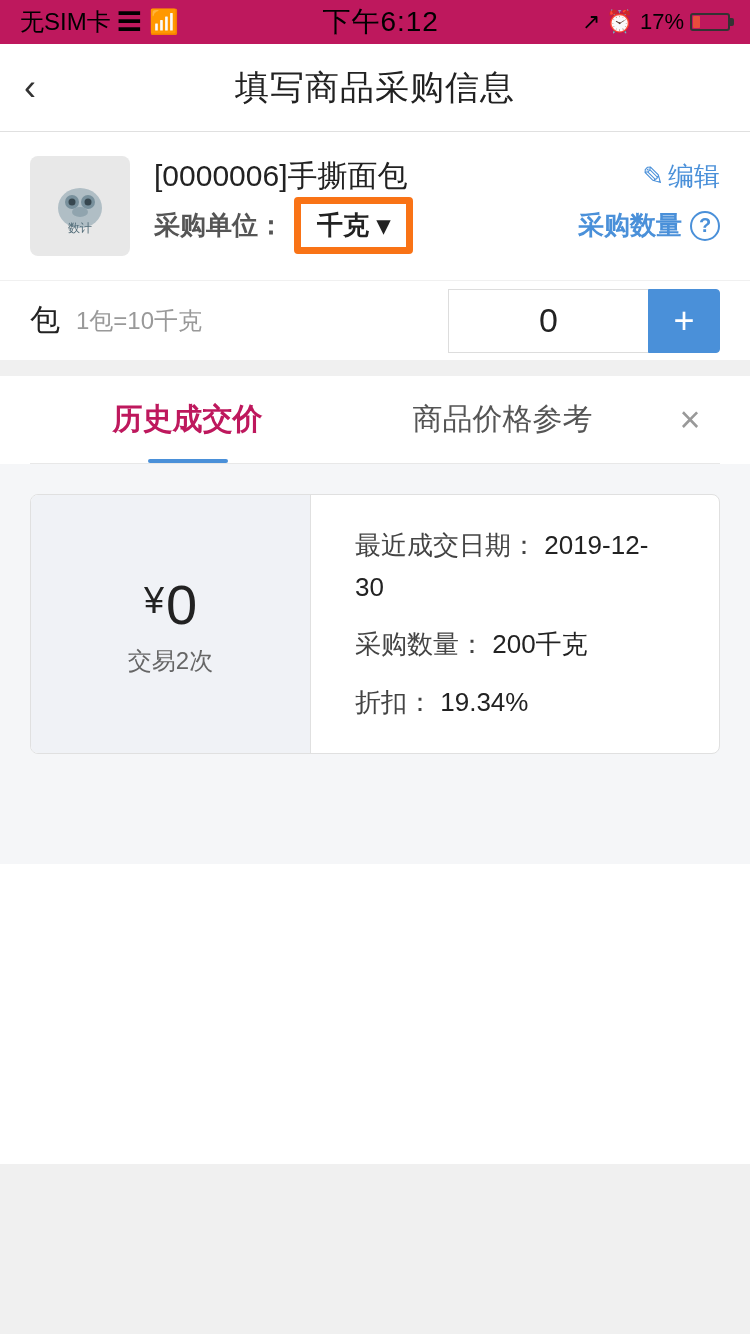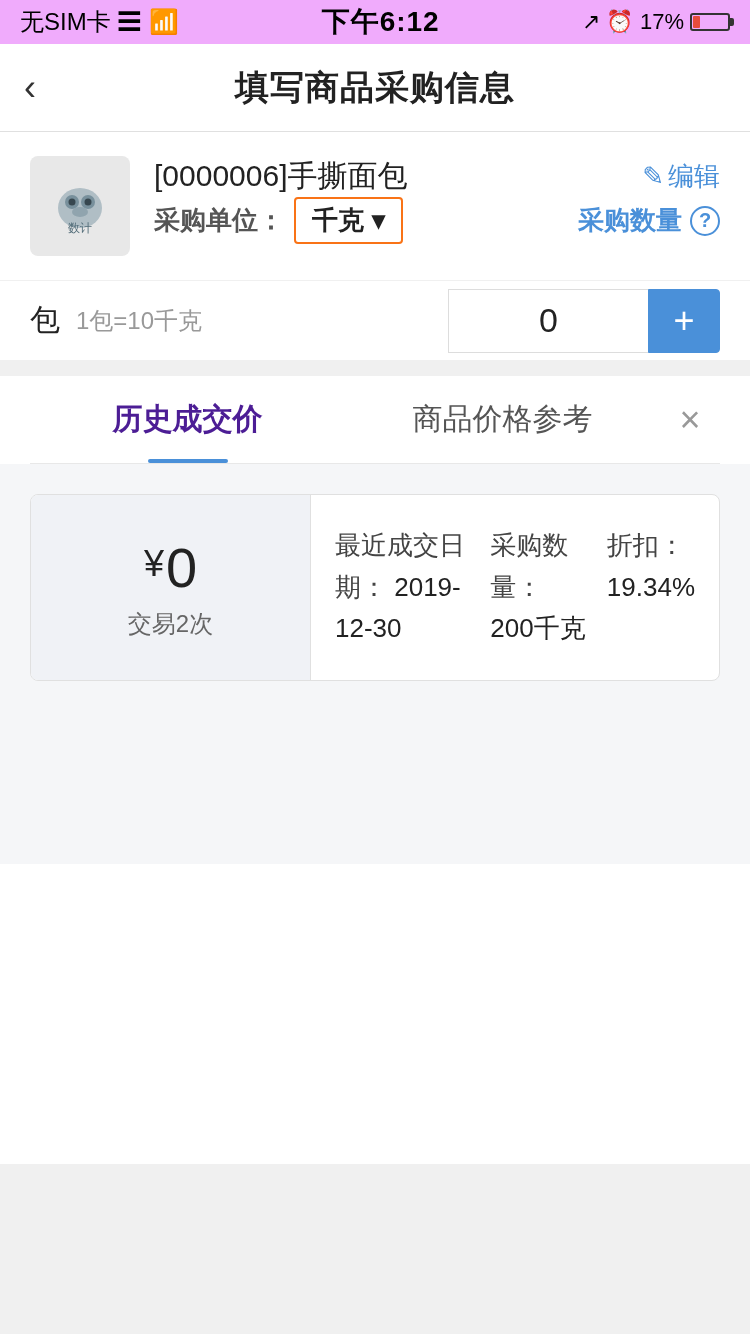--- a/index.html
+++ b/index.html
@@ -9,37 +9,37 @@
       min-height: 1334px;
       font-family: -apple-system, "PingFang SC", "Helvetica Neue", Arial, sans-serif;
       background: #f0f0f0;
       overflow-x: hidden;
     }
 
     
     .status-bar {
       width: 750px;
       height: 44px;
-      background: #f0abfc;
+      background: #be185d;
       display: flex;
       align-items: center;
       justify-content: space-between;
       padding: 0 20px;
       font-size: 26px;
       font-weight: 500;
     }
     .status-left {
       display: flex;
       align-items: center;
       gap: 8px;
       font-size: 24px;
     }
     .status-center {
       font-size: 28px;
-      font-weight: 700;
+      font-weight: 400;
       letter-spacing: 1px;
     }
     .status-right {
       display: flex;
       align-items: center;
       gap: 6px;
       font-size: 22px;
     }
     .battery-icon {
       display: inline-flex;
@@ -88,21 +88,21 @@
       position: absolute;
       left: 24px;
       font-size: 36px;
       color: #333;
       cursor: pointer;
       display: flex;
       align-items: center;
     }
     .nav-title {
       font-size: 34px;
-      font-weight: 700;
+      font-weight: 400;
       color: #222;
       letter-spacing: 1px;
     }
 
     
     .product-section {
       background: #fff;
       padding: 24px 30px;
       margin-top: 0;
     }
@@ -157,21 +157,21 @@
     }
     .unit-label {
       font-size: 26px;
       color: #555;
       display: flex;
       align-items: center;
       gap: 10px;
     }
     .unit-select {
       background: #fff;
-      border: 2px solid #f97316;
+      border: 7px solid #f97316;
       border-radius: 4px;
       padding: 4px 16px;
       font-size: 26px;
       color: #222;
       display: flex;
       align-items: center;
       gap: 8px;
       cursor: pointer;
     }
     .price-ref {
@@ -271,21 +271,21 @@
       align-items: center;
       justify-content: center;
       height: 100%;
       cursor: pointer;
       position: relative;
     }
     .tab-label {
       font-size: 30px;
     }
     .tab-label.active {
-      color: #4c1d95;
+      color: #be185d;
       font-weight: 600;
     }
     .tab-label.inactive {
       color: #555;
     }
     .tab-underline {
       position: absolute;
       bottom: 0;
       left: 50%;
       transform: translateX(-50%);
@@ -345,23 +345,23 @@
     .price-value {
       font-size: 56px;
     }
     .transaction-count {
       font-size: 24px;
       color: #666;
       margin-top: 8px;
     }
     .transaction-right {
       flex: 1;
-      padding: 30px 24px;
-      display: flex;
-      flex-direction: row;
+      padding: 30px 44px;
+      display: flex;
+      flex-direction: column;
       gap: 16px;
       justify-content: center;
     }
     .detail-row {
       font-size: 26px;
       color: #444;
       line-height: 1.6;
     }
     .detail-label {
       color: #444;

